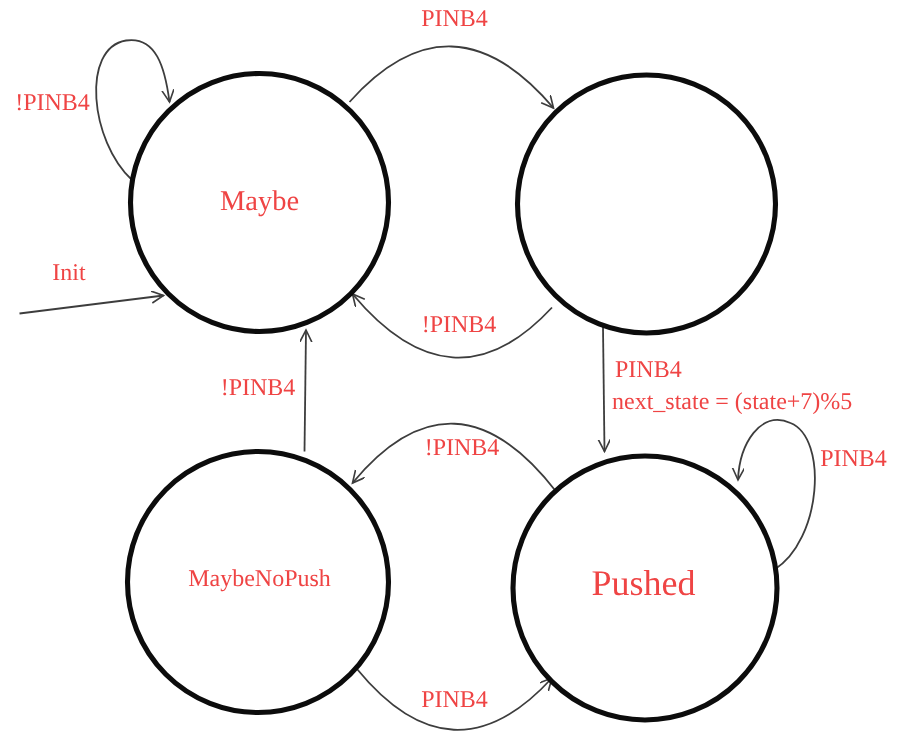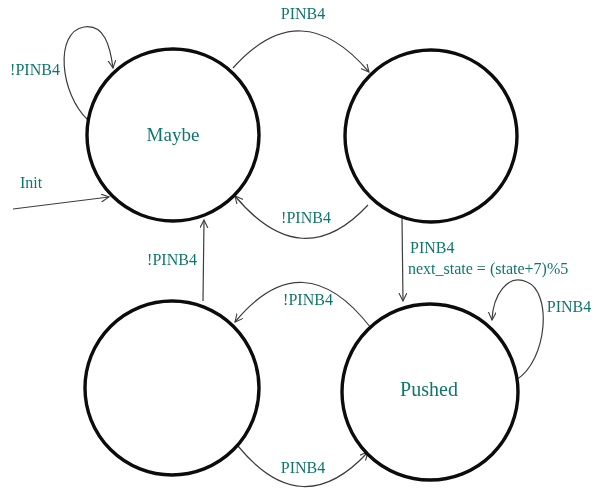--- a/index.html
+++ b/index.html
@@ -7,35 +7,35 @@
     position: relative;
     width: 600px;
     height: 492px;
     background: #ffffff;
     font-family: "Liberation Serif", serif;
     overflow: hidden;
   }
   .stage svg { position: absolute; left: 0; top: 0; }
   .lbl {
     position: absolute;
-    color: #0f766e;
+    color: #ef4444;
     transform: translate(-50%, -50%);
     text-align: center;
     white-space: pre-line;
     line-height: 1.18;
     font-size: 16px;
     font-family: Liberation Serif, serif;
   }
   .lbl.leftalign {
     transform: translateY(-50%);
     text-align: left;
     white-space: nowrap;
   }
   .state-lbl-lg { font-size: 19px; }
-  .state-lbl-xl { font-size: 20px; }
+  .state-lbl-xl { font-size: 24px; }
   .state-lbl-sm { font-size: 16px; }
 </style>
 </head>
 <body>
 
 <div class="stage">
 
   <svg width="600" height="492" viewBox="0 0 600 492">
     <defs>
       <marker id="arrow" markerWidth="11" markerHeight="11" refX="8" refY="4" orient="auto" markerUnits="userSpaceOnUse">
@@ -57,25 +57,26 @@
 
     <g fill="#ffffff" stroke="#0c0c0c" stroke-width="3.4">
       <circle cx="173" cy="135" r="86"></circle>
       <circle cx="431" cy="136" r="86"></circle>
       <circle cx="172" cy="388" r="87"></circle>
       <circle cx="430" cy="392" r="88"></circle>
     </g>
   </svg>
 
   <div class="lbl state-lbl-lg" style="left:173px; top:135px;">Maybe</div>
+  <div class="lbl state-lbl-sm" style="left:173px; top:387px;">MaybeNoPush</div>
   <div class="lbl state-lbl-xl" style="left:429px; top:390px;">Pushed</div>
 
   <div class="lbl" style="left:303px; top:14px;">PINB4</div>
   <div class="lbl" style="left:35px; top:70px;">!PINB4</div>
-  <div class="lbl" style="left:31px; top:183px;">Init</div>
+  <div class="lbl" style="left:46px; top:183px;">Init</div>
   <div class="lbl" style="left:306px; top:218px;">!PINB4</div>
   <div class="lbl" style="left:172px; top:260px;">!PINB4</div>
   <div class="lbl leftalign" style="left:410px; top:248px;">PINB4</div>
   <div class="lbl leftalign" style="left:408px; top:269px;">next_state = (state+7)%5</div>
   <div class="lbl" style="left:308px; top:300px;">!PINB4</div>
   <div class="lbl" style="left:569px; top:307px;">PINB4</div>
   <div class="lbl" style="left:303px; top:468px;">PINB4</div>
 
 </div>
 

